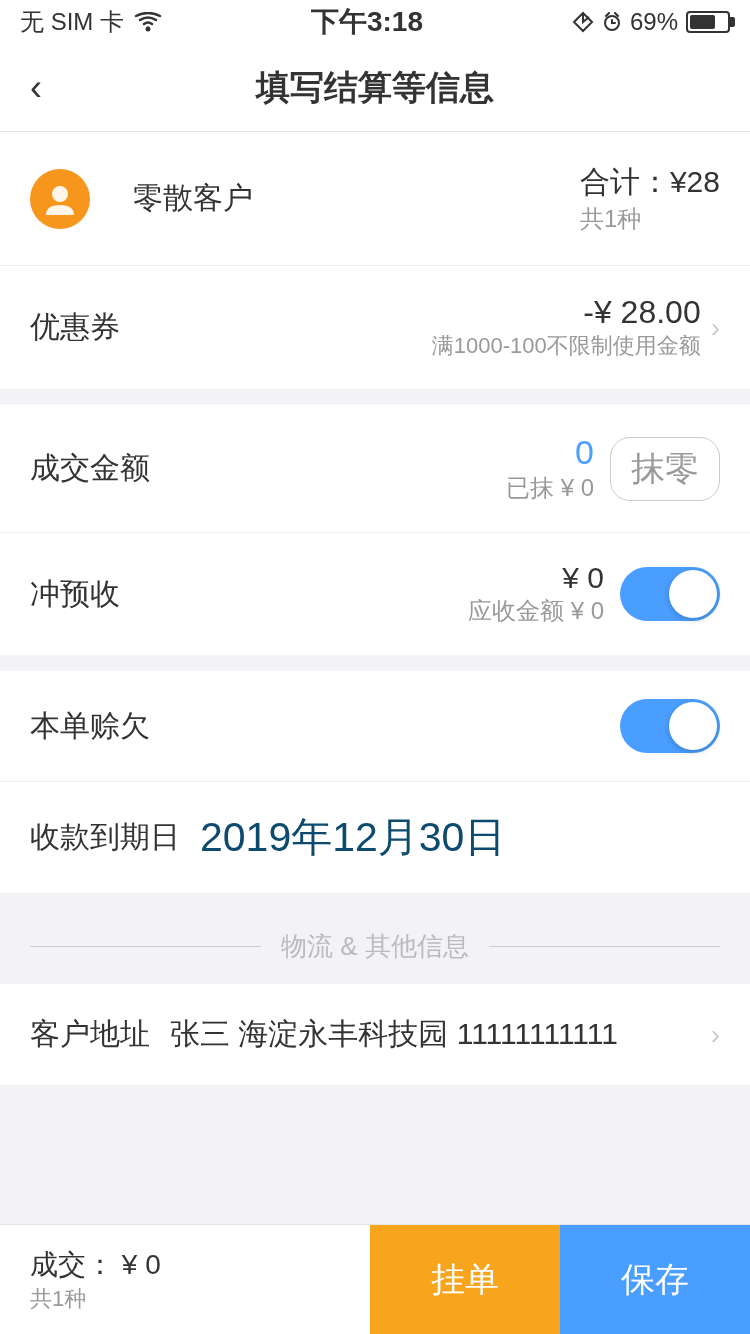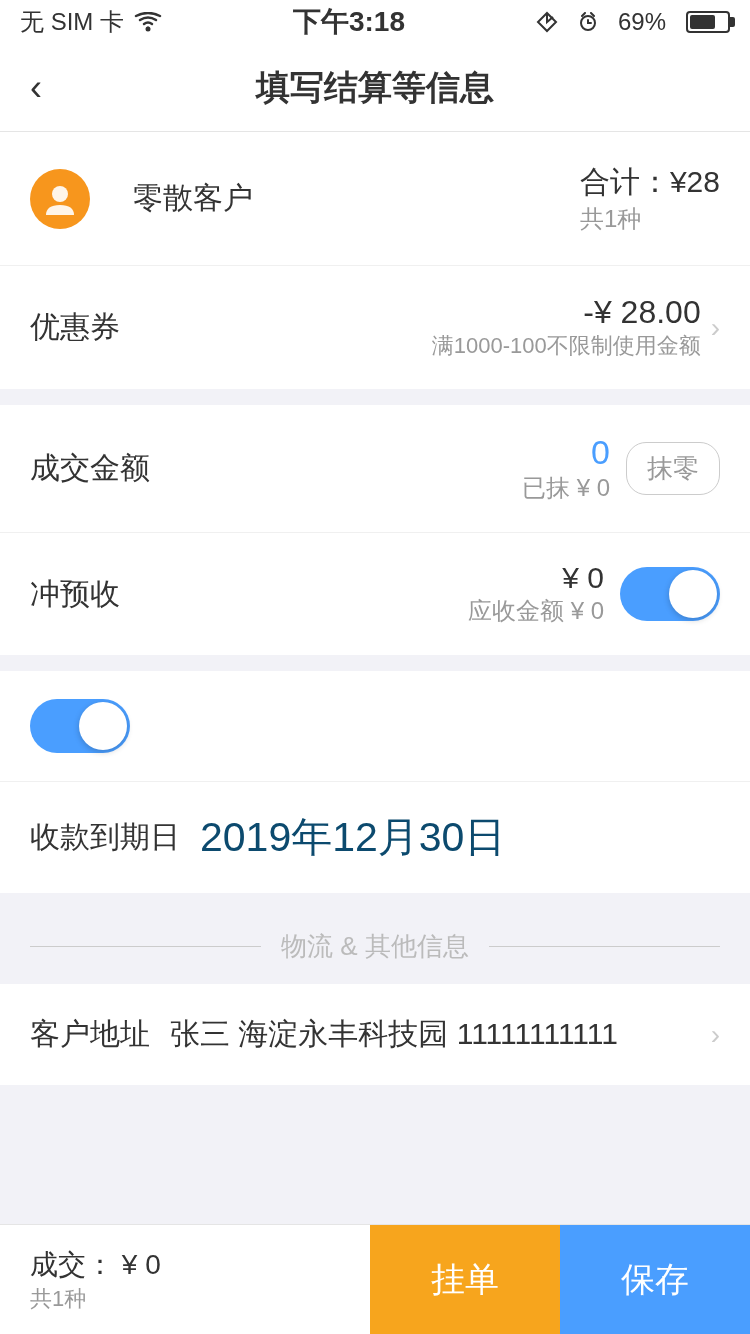--- a/index.html
+++ b/index.html
@@ -20,21 +20,21 @@
       background: #fff;
       display: flex;
       align-items: center;
       justify-content: space-between;
       padding: 0 20px;
       font-size: 24px;
       font-weight: 500;
     }
     .status-left { display: flex; align-items: center; gap: 10px; }
     .status-center { font-size: 28px; font-weight: 600; }
-    .status-right { display: flex; align-items: center; gap: 20px; font-size: 24px; }
+    .status-right { display: flex; align-items: center; gap: 8px; font-size: 24px; }
     .battery-icon {
       width: 44px; height: 22px;
       border: 2px solid #333;
       border-radius: 4px;
       position: relative;
       display: inline-flex;
       align-items: center;
       padding: 2px;
     }
     .battery-icon::after {
@@ -182,21 +182,21 @@
       font-size: 34px;
       color: #4a9eff;
       font-weight: 500;
       min-width: 40px;
       text-align: right;
     }
     .round-zero-btn {
       border: 1px solid #ccc;
       border-radius: 20px;
       padding: 8px 20px;
-      font-size: 26px;
+      font-size: 34px;
       color: #999;
       background: #fff;
       cursor: pointer;
     }
     .form-right-stack {
       text-align: right;
     }
     .amount-zero {
       font-size: 30px;
       color: #333;
@@ -431,20 +431,21 @@
       </div>
       <div class="toggle">
         <div class="toggle-knob"></div>
       </div>
     </div>
   </div>
 </div>
 
 <div class="card">
   <div class="form-row">
+    <span class="form-label">本单赊欠</span>
     <div class="form-right">
       <div class="toggle">
         <div class="toggle-knob"></div>
       </div>
     </div>
   </div>
 
   <div class="due-date-row">
     <span class="due-date-label">收款到期日</span>
     <span class="due-date-value">2019年12月30日</span>

